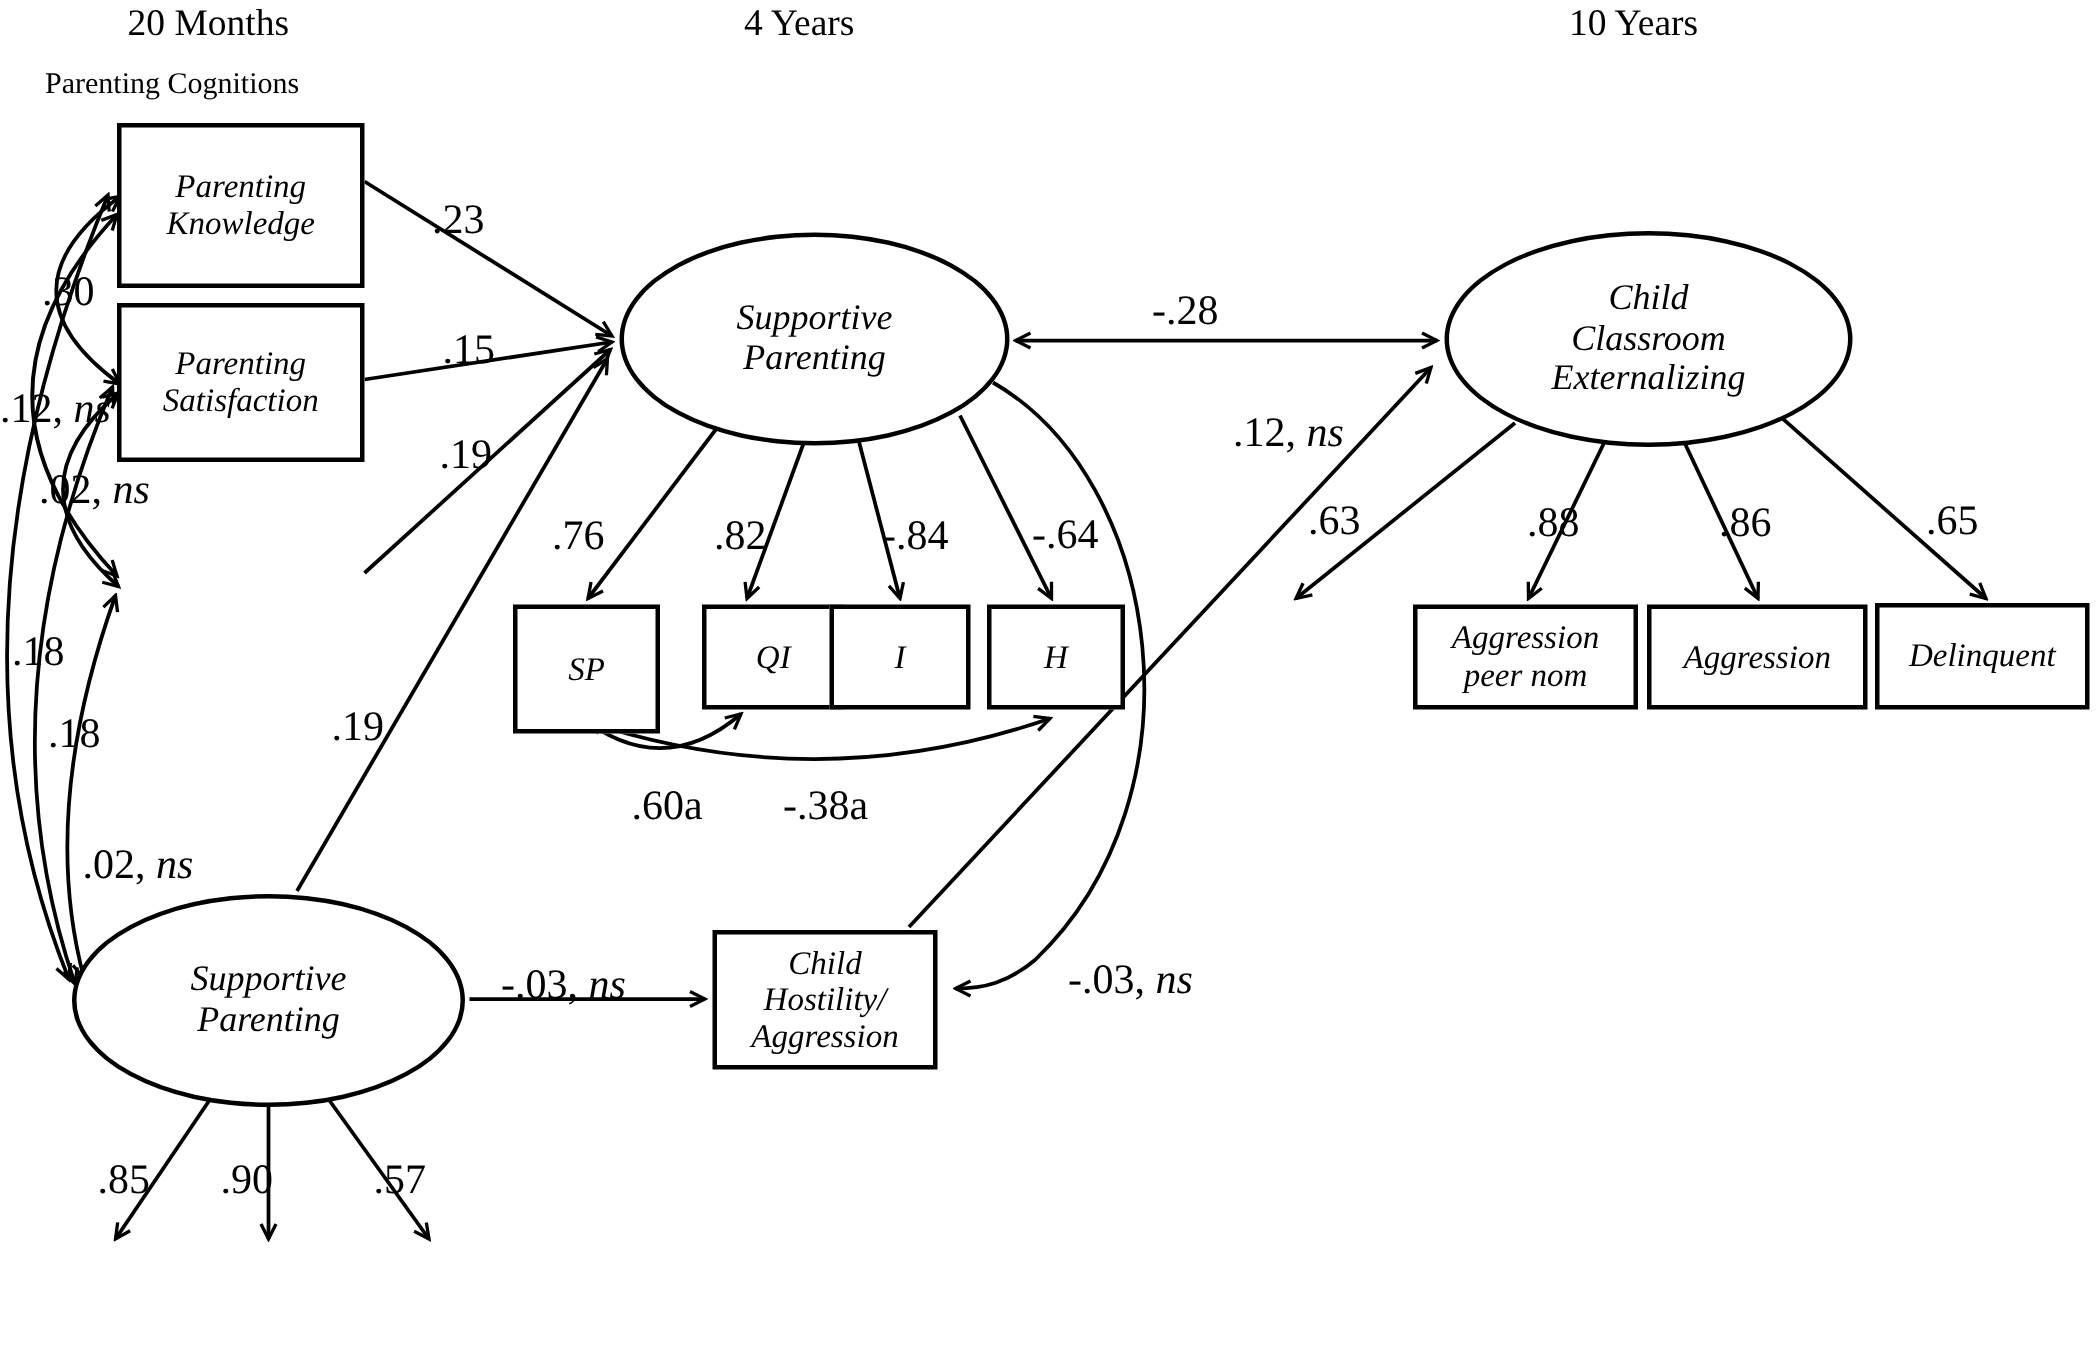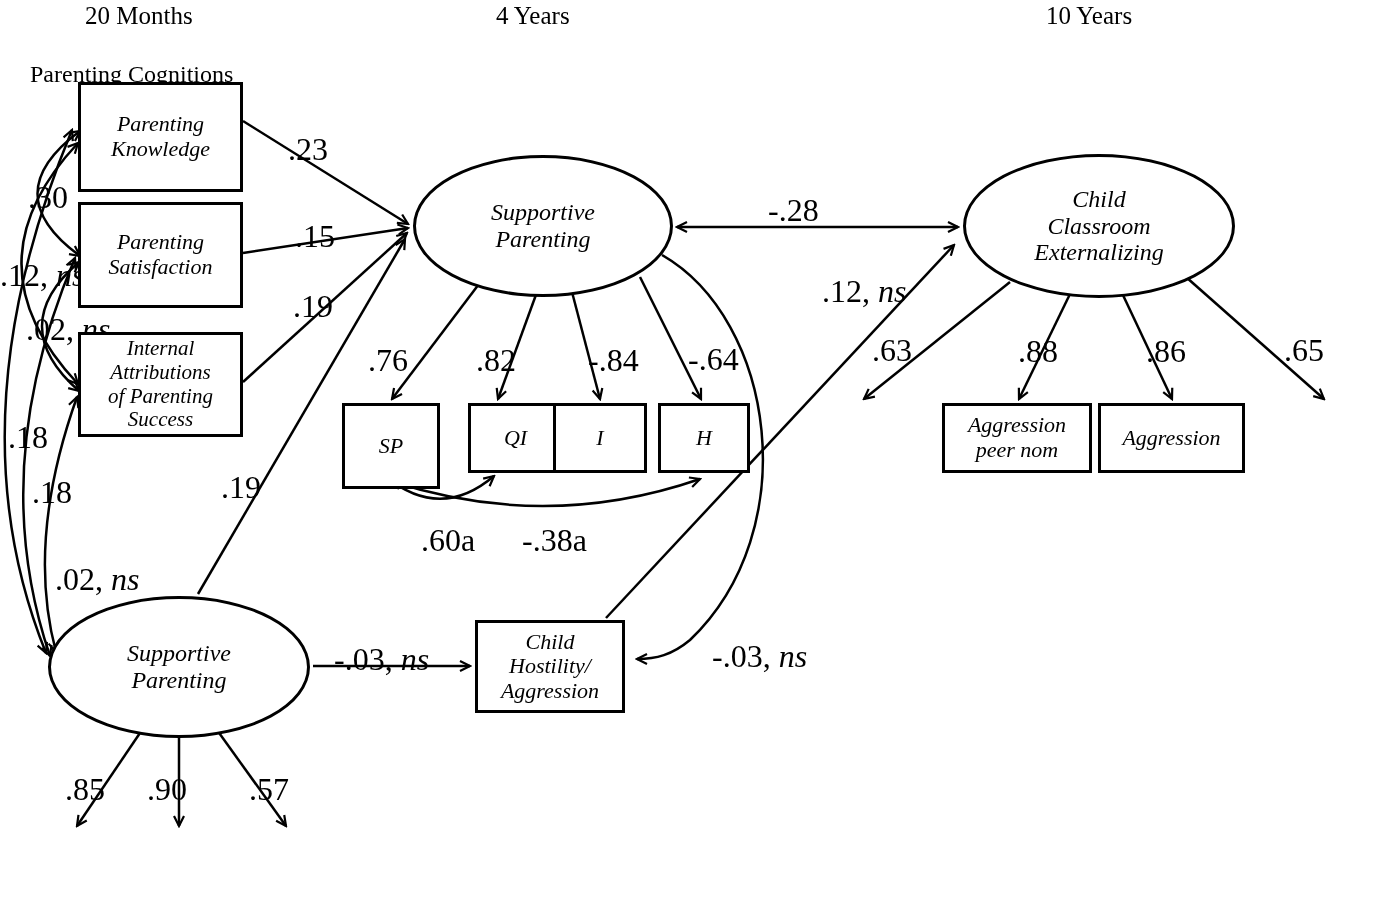--- a/index.html
+++ b/index.html
@@ -26,37 +26,36 @@
   .node-label{
     white-space:pre-line;
     font-size:22px;
     line-height:1.12;
     font-style:italic;
   }
   .ellipse .node-label{font-size:24px;}
   .coef{
     position:absolute;
     z-index:1;
-    font-size:32px;
+    font-size:28px;
     line-height:1;
     white-space:nowrap;
   }
   .it{font-style:italic;}
   .timepoint{
     position:absolute;
     z-index:1;
     font-size:25px;
     white-space:nowrap;
   }
   .section-label{
     position:absolute;
     z-index:1;
-    font-size:24px;
+    font-size:20px;
     white-space:nowrap;
-    margin-top:16px;
   }
 </style>
 </head>
 <body>
 
 <div id="figure">
 
   <svg id="wires" width="1400" height="904" viewBox="0 0 1400 904">
     <defs>
       <marker id="arrow" viewBox="0 0 15 15" refX="13" refY="7.5" markerWidth="15" markerHeight="15" markerUnits="userSpaceOnUse" orient="auto-start-reverse">
@@ -107,46 +106,43 @@
   <div class="section-label" style="left:30px;top:45px">Parenting Cognitions</div>
 
   <div class="node box" style="left:78px;top:82px;width:165px;height:110px">
       <span class="node-label">Parenting
 Knowledge</span>
     </div>
   <div class="node box" style="left:78px;top:202px;width:165px;height:106px">
       <span class="node-label">Parenting
 Satisfaction</span>
     </div>
-  <div class="node box" style="left:78px;top:332px;width:165px;height:105px">
-      <span class="node-label" style="font-size:21px">Internal
-Attributions
-of Parenting
-Success</span>
-    </div>
 
   <div class="node box" style="left:342px;top:403px;width:98px;height:86px">
       <span class="node-label">SP</span>
     </div>
   <div class="node box" style="left:468px;top:403px;width:95px;height:70px">
       <span class="node-label">QI</span>
     </div>
   <div class="node box" style="left:553px;top:403px;width:94px;height:70px">
       <span class="node-label">I</span>
     </div>
   <div class="node box" style="left:658px;top:403px;width:92px;height:70px">
       <span class="node-label">H</span>
     </div>
 
   <div class="node box" style="left:942px;top:403px;width:150px;height:70px">
       <span class="node-label">Aggression
 peer nom</span>
     </div>
   <div class="node box" style="left:1098px;top:403px;width:147px;height:70px">
       <span class="node-label">Aggression</span>
+    </div>
+  <div class="node box" style="left:1250px;top:402px;width:143px;height:71px">
+      <span class="node-label">Delinquent</span>
     </div>
 
   <div class="node box" style="left:475px;top:620px;width:150px;height:93px">
       <span class="node-label">Child
 Hostility/
 Aggression</span>
     </div>
 
 
   <div class="node ellipse" style="left:413px;top:155px;width:260px;height:142px">

